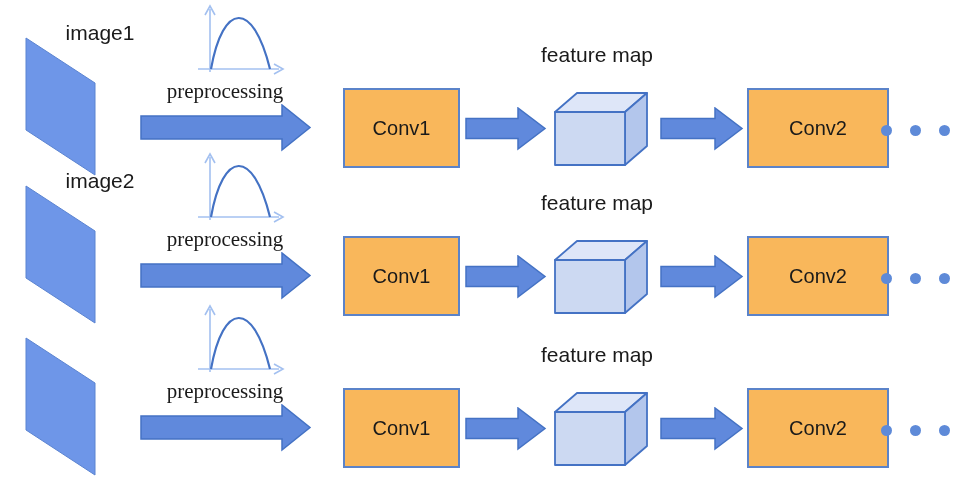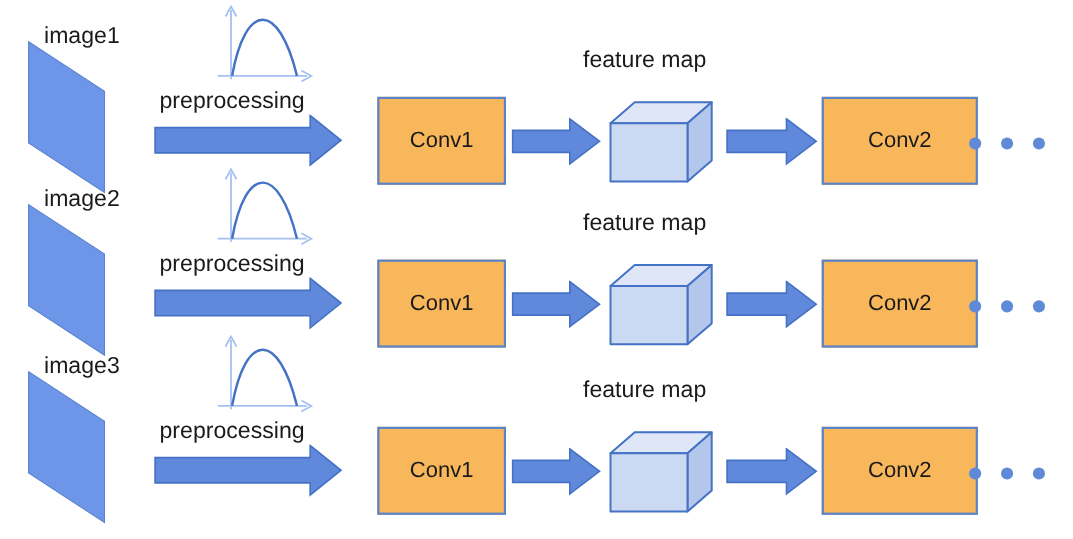--- a/index.html
+++ b/index.html
@@ -14,27 +14,27 @@
   .row{position:absolute;left:0;width:975px;height:192px;}
   .row1{top:0;}
   .row2{top:148;top:148px;}
   .row3{top:300px;}
 
   .abs{position:absolute;}
   .label{
     position:absolute;
     font-size:21px;
     line-height:1.2;
-    text-align:left;
+    text-align:center;
     color:#1a1a1a;
     white-space:nowrap;
   }
   .image-label{left:40px;top:20px;width:120px;}
-  .prep-label{left:145px;top:79px;width:160px;}
-  .fm-label{left:530px;top:42px;width:156px;}
+  .prep-label{left:145px;top:79px;width:160px;font-family:Liberation Serif, serif;}
+  .fm-label{left:519px;top:42px;width:156px;}
 
   .conv-box{
     position:absolute;
     top:88px;height:80px;
     background:#f9b75b;
     border:2px solid #5b83c9;
     box-sizing:border-box;
     display:flex;align-items:center;justify-content:center;
     font-size:20px;
   }
@@ -146,21 +146,20 @@
     <div class="conv-box conv2">Conv2</div>
 
     <div class="dots">
       <span class="dot"></span>
       <span class="dot"></span>
       <span class="dot"></span>
     </div>
   </div>
 
   <div class="row row3">
-    <div class="label image-label">image3</div>
 
     <svg class="abs" style="left:0;top:0;" width="110" height="180">
       <polygon points="26,38 95,83 95,175 26,130" fill="#6E96E8" stroke="#5b84d1" stroke-width="1"></polygon>
     </svg>
 
     <svg class="abs" style="left:193px;top:0;" width="100" height="80">
       <line x1="5" y1="69" x2="86" y2="69" stroke="#A3C0F0" stroke-width="1.6"></line>
       <path d="M81 64 L90 69 L81 74" fill="none" stroke="#A3C0F0" stroke-width="1.6"></path>
       <line x1="17" y1="72" x2="17" y2="9" stroke="#A3C0F0" stroke-width="1.6"></line>
       <path d="M12 15 L17 6 L22 15" fill="none" stroke="#A3C0F0" stroke-width="1.6"></path>

